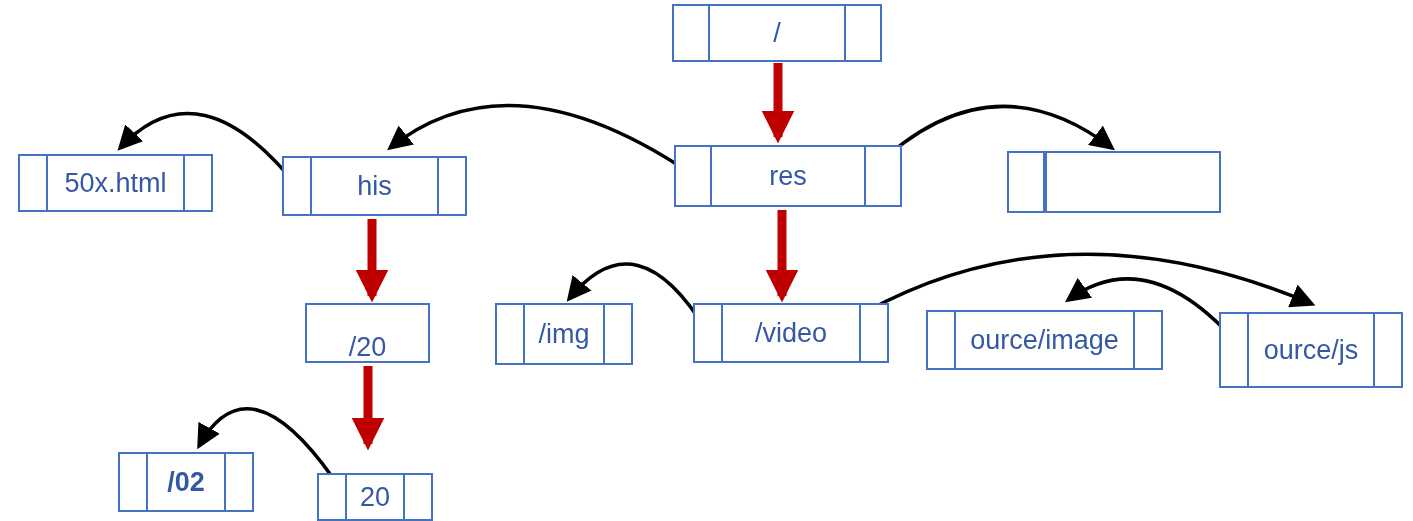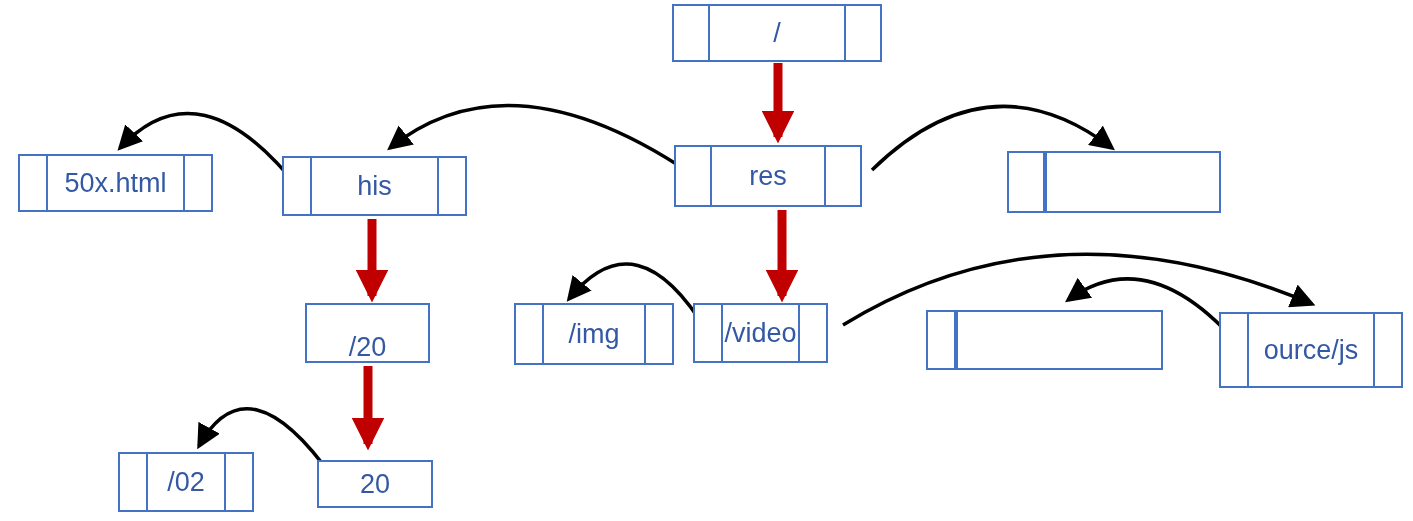--- a/index.html
+++ b/index.html
@@ -36,29 +36,29 @@
     justify-content: center;
     color: #3458A4;
     font-size: 27px;
     line-height: 1;
     white-space: nowrap;
   }
   
   #n0  { left: 672px;  top: 4px;   width: 210px; height: 58px; }
   #n1  { left: 18px;   top: 154px; width: 195px; height: 58px; }
   #n2  { left: 282px;  top: 156px; width: 185px; height: 60px; }
-  #n3  { left: 674px;  top: 145px; width: 188px; height: 62px; }
+  #n3  { left: 674px;  top: 145px; width: 228px; height: 62px; }
   #n4  { left: 1007px; top: 151px; width: 214px; height: 62px; }
   #n5  { left: 305px;  top: 303px; width: 125px; height: 60px; align-items: flex-end; }
-  #n6  { left: 514px;  top: 303px; width: 160px; height: 62px; }
-  #n7  { left: 693px;  top: 303px; width: 135px; height: 60px; }
+  #n6  { left: 495px;  top: 303px; width: 138px; height: 62px; }
+  #n7  { left: 693px;  top: 303px; width: 196px; height: 60px; }
   #n8  { left: 926px;  top: 310px; width: 237px; height: 60px; }
   #n9  { left: 1219px; top: 312px; width: 184px; height: 76px; }
-  #n10 { left: 118px;  top: 452px; width: 136px; height: 60px; }
-  #n11 { left: 317px;  top: 460px; width: 116px; height: 48px; flex-direction: column; }
+  #n10 { left: 118px;  top: 452px; width: 136px; height: 60px; font-weight: bold; }
+  #n11 { left: 317px;  top: 473px; width: 116px; height: 48px; }
 </style>
 </head>
 <body>
 
 <div class="canvas">
 
   <svg class="edges" viewBox="0 0 1413 521" xmlns="http://www.w3.org/2000/svg">
     <defs>
       <marker id="mb" viewBox="0 0 10 10" refX="8.5" refY="5" markerWidth="7" markerHeight="7" orient="auto">
         <path d="M0,0 L10,5 L0,10 z" fill="#000000"></path>
@@ -124,20 +124,21 @@
   </div>
 
   <div class="node" id="n7">
     <div class="cell side"></div>
     <div class="cell center">/video</div>
     <div class="cell side"></div>
   </div>
 
   <div class="node" id="n8">
     <div class="cell side"></div>
+    <div class="cell center">ource/image</div>
     <div class="cell side"></div>
   </div>
 
   <div class="node" id="n9">
     <div class="cell side"></div>
     <div class="cell center">ource/js</div>
     <div class="cell side"></div>
   </div>
 
   <div class="node" id="n10">

